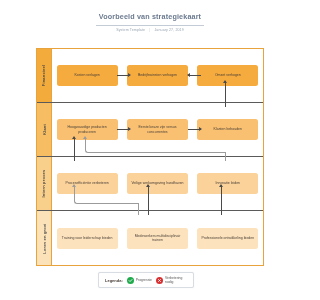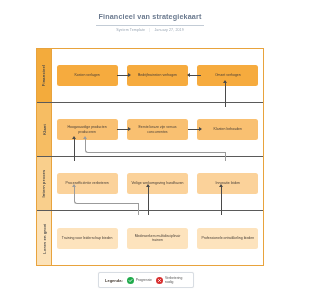--- a/index.html
+++ b/index.html
@@ -111,21 +111,21 @@
   .badge svg{display:block;}
   .badge.ok{background:#1faa4b;}
   .badge.bad{background:#d83030;}
 </style>
 </head>
 <body>
 
 <div class="page">
 
   <div class="header">
-    <div class="title">Financieel van strategiekaart</div>
+    <div class="title">Voorbeeld van strategiekaart</div>
     <div class="title-rule"></div>
     <div class="subtitle">
       <span>System Template</span>
       <span class="sep">|</span>
       <span>January 27, 2019</span>
     </div>
   </div>
 
   <div class="map">
 

